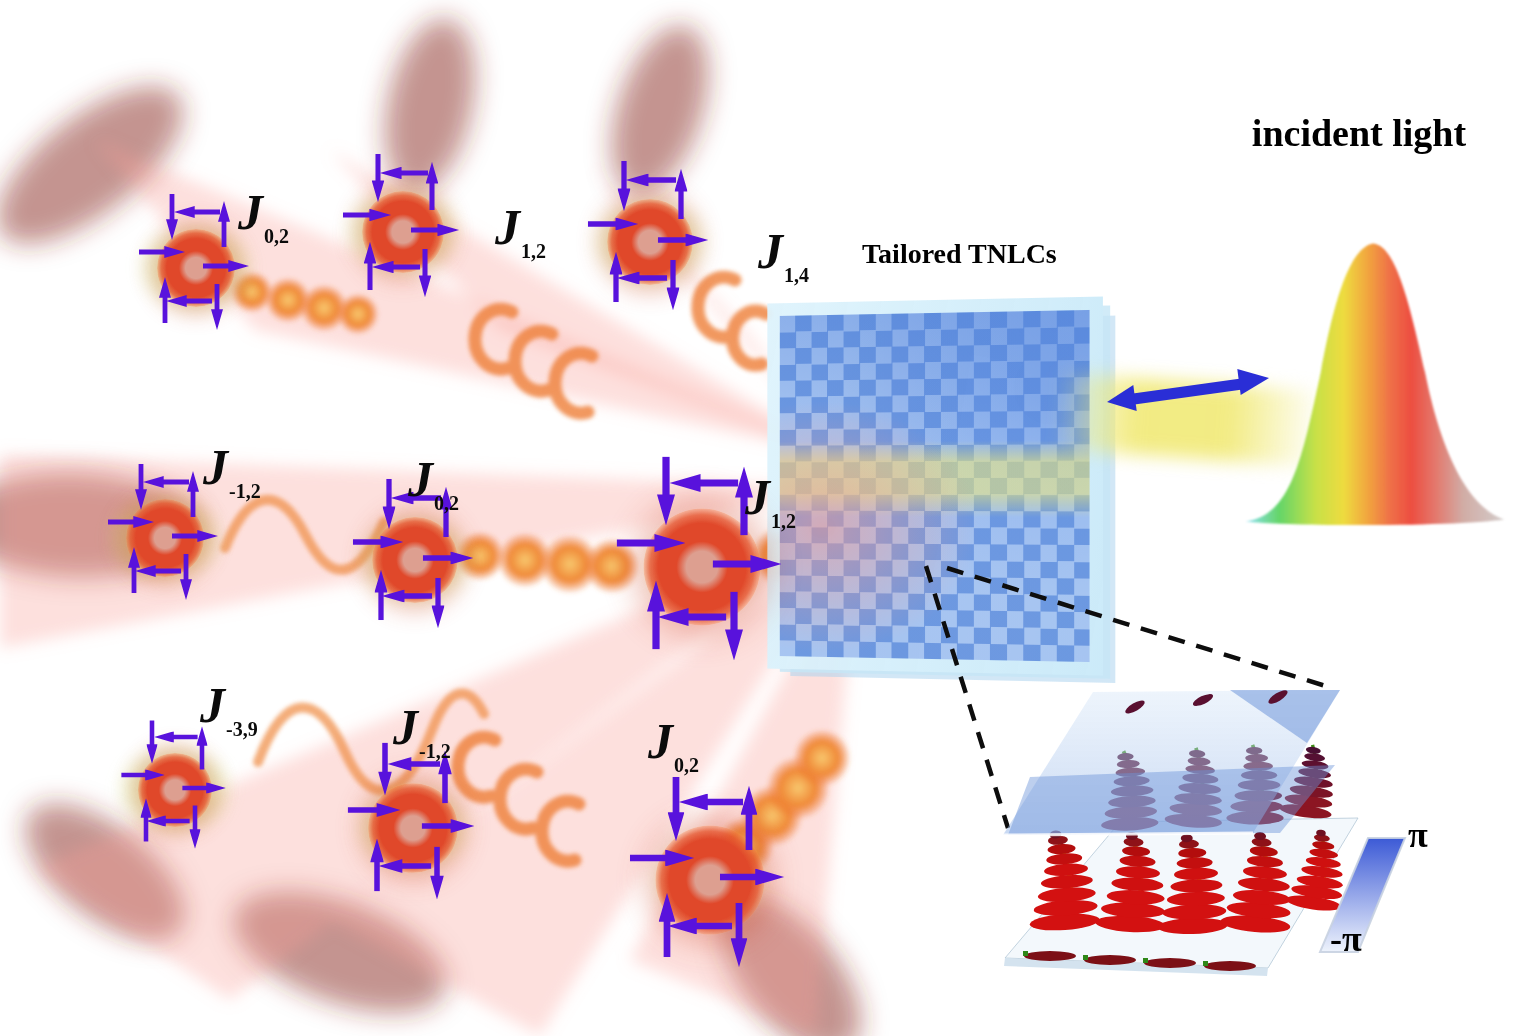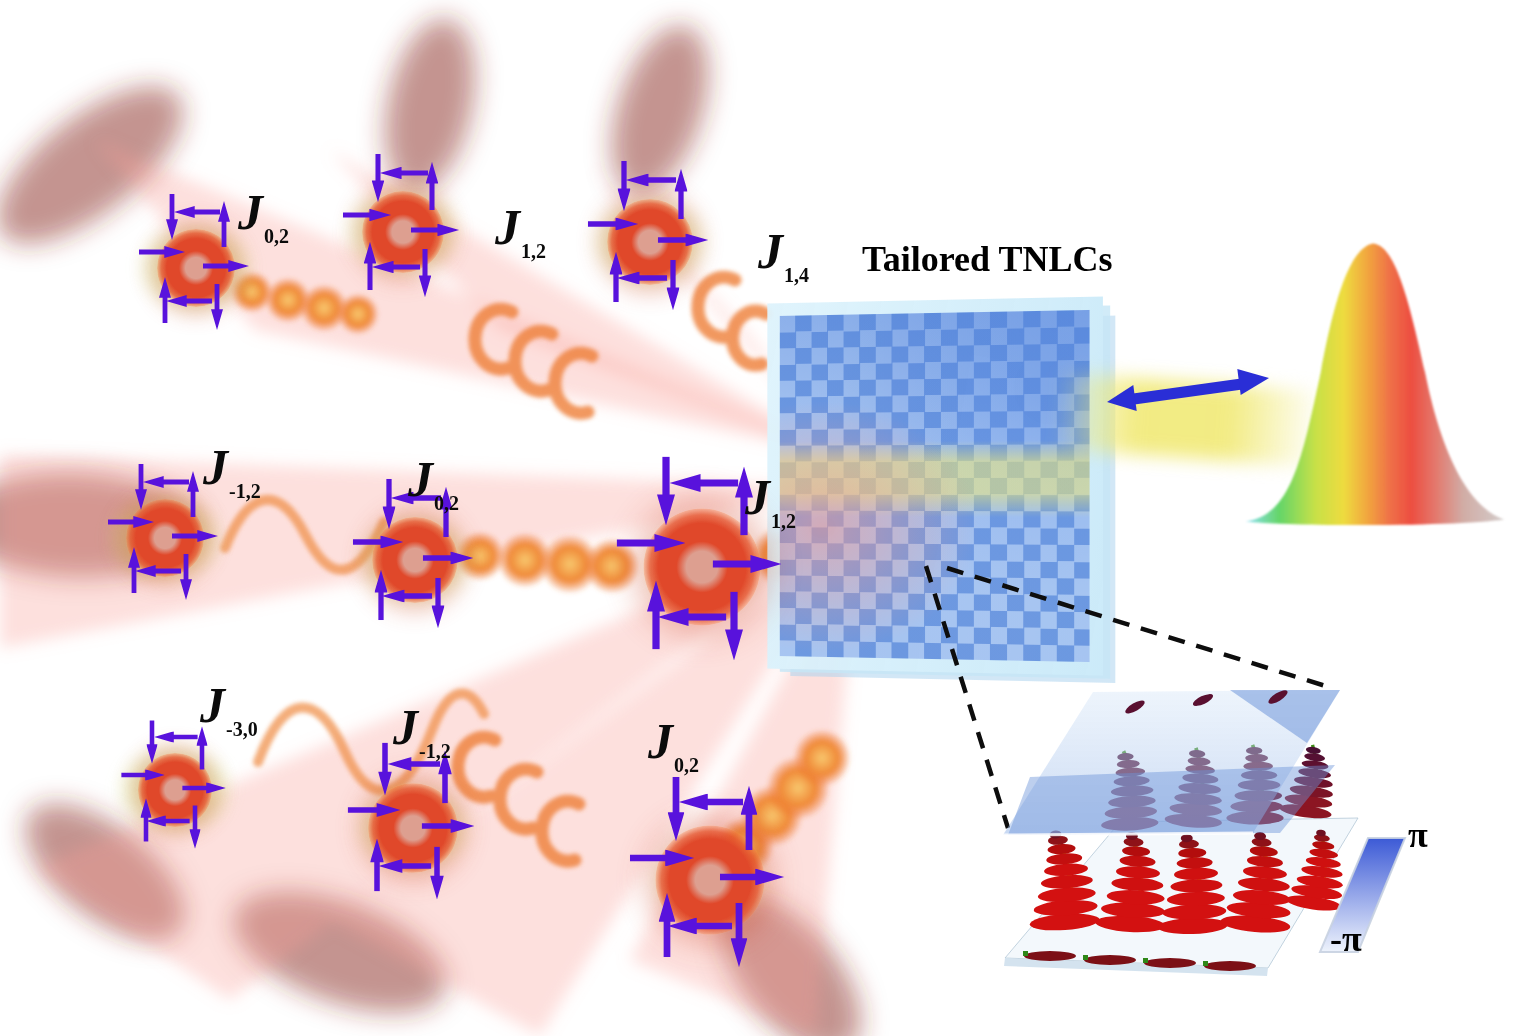--- a/index.html
+++ b/index.html
@@ -2,21 +2,21 @@
 <html><head>
 <meta charset="utf-8">
 <style>
   html,body{margin:0;padding:0;background:#ffffff}
   #canvas{position:relative;width:1521px;height:1036px;overflow:hidden;background:#fff;
           font-family:"Liberation Serif",serif}
   .abs{position:absolute}
 
   
   .main-title{position:absolute;left:276px;top:14px;font-weight:700;font-size:45px;color:#000;z-index:8;white-space:nowrap}
-  .tnlc-title{position:absolute;left:862px;top:238px;font-weight:700;font-size:36px;color:#000;z-index:8;white-space:nowrap}
+  .tnlc-title{position:absolute;left:862px;top:238px;font-weight:700;font-size:28px;color:#000;z-index:8;white-space:nowrap}
   .incident-title{position:absolute;left:1196px;top:110px;width:326px;text-align:center;
                   font-weight:700;font-size:38px;line-height:1.25;color:#000;z-index:8}
   .pi-label{position:absolute;font-weight:700;font-size:36px;color:#000;z-index:11;white-space:nowrap}
 
   
   .beam{position:absolute;z-index:6;width:0;height:0}
   .halo{position:absolute;width:150px;height:120px;transform:translate(-50%,-50%);
         background:radial-gradient(closest-side,rgba(214,240,140,.85),rgba(205,238,130,.4) 55%,rgba(250,240,150,0) 80%);
         filter:blur(7px)}
   .donut{position:absolute;width:78px;height:78px;border-radius:50%;
@@ -245,20 +245,21 @@
       <ellipse cx="160" cy="52" rx="11" ry="4" transform="rotate(-30 160 52)"></ellipse>
       <ellipse cx="228" cy="45" rx="11" ry="4" transform="rotate(-25 228 45)"></ellipse>
       <ellipse cx="303" cy="42" rx="11" ry="4" transform="rotate(-32 303 42)"></ellipse>
     </g>
 
     <polygon points="393,183 430,183 383,297 345,297" fill="url(#barG)" stroke="rgba(200,210,225,.9)" stroke-width="2"></polygon>
   </svg>
 
   <div class="tnlc-title">Tailored TNLCs</div>
   <div class="incident-title">
+    <div>incident light</div>
   </div>
   <div class="pi-label" style="left:1408px;top:814px">π</div>
   <div class="pi-label" style="left:1330px;top:918px">-π</div>
 
   <div id="beams">
       <div class="beam" style="left: 196px; top: 268px;">
         <div class="halo"></div>
         <div class="donut" style="transform: translate(-50%, -50%) scale(1);"></div>
         <div class="parrow" style="left: -24px; top: -51px; transform: translate(-50%, -50%) rotate(90deg) scale(1);"></div>
         <div class="parrow" style="left: 1px; top: -56px; transform: translate(-50%, -50%) rotate(180deg) scale(1);"></div>
@@ -339,21 +340,21 @@
         <div class="halo"></div>
         <div class="donut" style="transform: translate(-50%, -50%) scale(0.95);"></div>
         <div class="parrow" style="left: -22.8px; top: -48.45px; transform: translate(-50%, -50%) rotate(90deg) scale(0.95);"></div>
         <div class="parrow" style="left: 0.95px; top: -53.2px; transform: translate(-50%, -50%) rotate(180deg) scale(0.95);"></div>
         <div class="parrow" style="left: 26.6px; top: -41.8px; transform: translate(-50%, -50%) rotate(-90deg) scale(0.95);"></div>
         <div class="parrow" style="left: -32.3px; top: -15.2px; transform: translate(-50%, -50%) rotate(0deg) scale(0.95);"></div>
         <div class="parrow" style="left: 28.5px; top: -1.9px; transform: translate(-50%, -50%) rotate(0deg) scale(0.95);"></div>
         <div class="parrow" style="left: -29.45px; top: 30.4px; transform: translate(-50%, -50%) rotate(-90deg) scale(0.95);"></div>
         <div class="parrow" style="left: -6.65px; top: 31.35px; transform: translate(-50%, -50%) rotate(180deg) scale(0.95);"></div>
         <div class="parrow" style="left: 19.95px; top: 37.05px; transform: translate(-50%, -50%) rotate(90deg) scale(0.95);"></div>
-        <div class="jlabel" style="left: 25px; top: -114px;"><span class="jmain">J</span><span class="jsub">-3,0</span></div>
+        <div class="jlabel" style="left: 25px; top: -114px;"><span class="jmain">J</span><span class="jsub">-3,9</span></div>
       </div>
       <div class="beam" style="left: 413px; top: 828px;">
         <div class="halo"></div>
         <div class="donut" style="transform: translate(-50%, -50%) scale(1.15);"></div>
         <div class="parrow" style="left: -27.6px; top: -58.65px; transform: translate(-50%, -50%) rotate(90deg) scale(1.15);"></div>
         <div class="parrow" style="left: 1.15px; top: -64.4px; transform: translate(-50%, -50%) rotate(180deg) scale(1.15);"></div>
         <div class="parrow" style="left: 32.2px; top: -50.6px; transform: translate(-50%, -50%) rotate(-90deg) scale(1.15);"></div>
         <div class="parrow" style="left: -39.1px; top: -18.4px; transform: translate(-50%, -50%) rotate(0deg) scale(1.15);"></div>
         <div class="parrow" style="left: 34.5px; top: -2.3px; transform: translate(-50%, -50%) rotate(0deg) scale(1.15);"></div>
         <div class="parrow" style="left: -35.65px; top: 36.8px; transform: translate(-50%, -50%) rotate(-90deg) scale(1.15);"></div>

